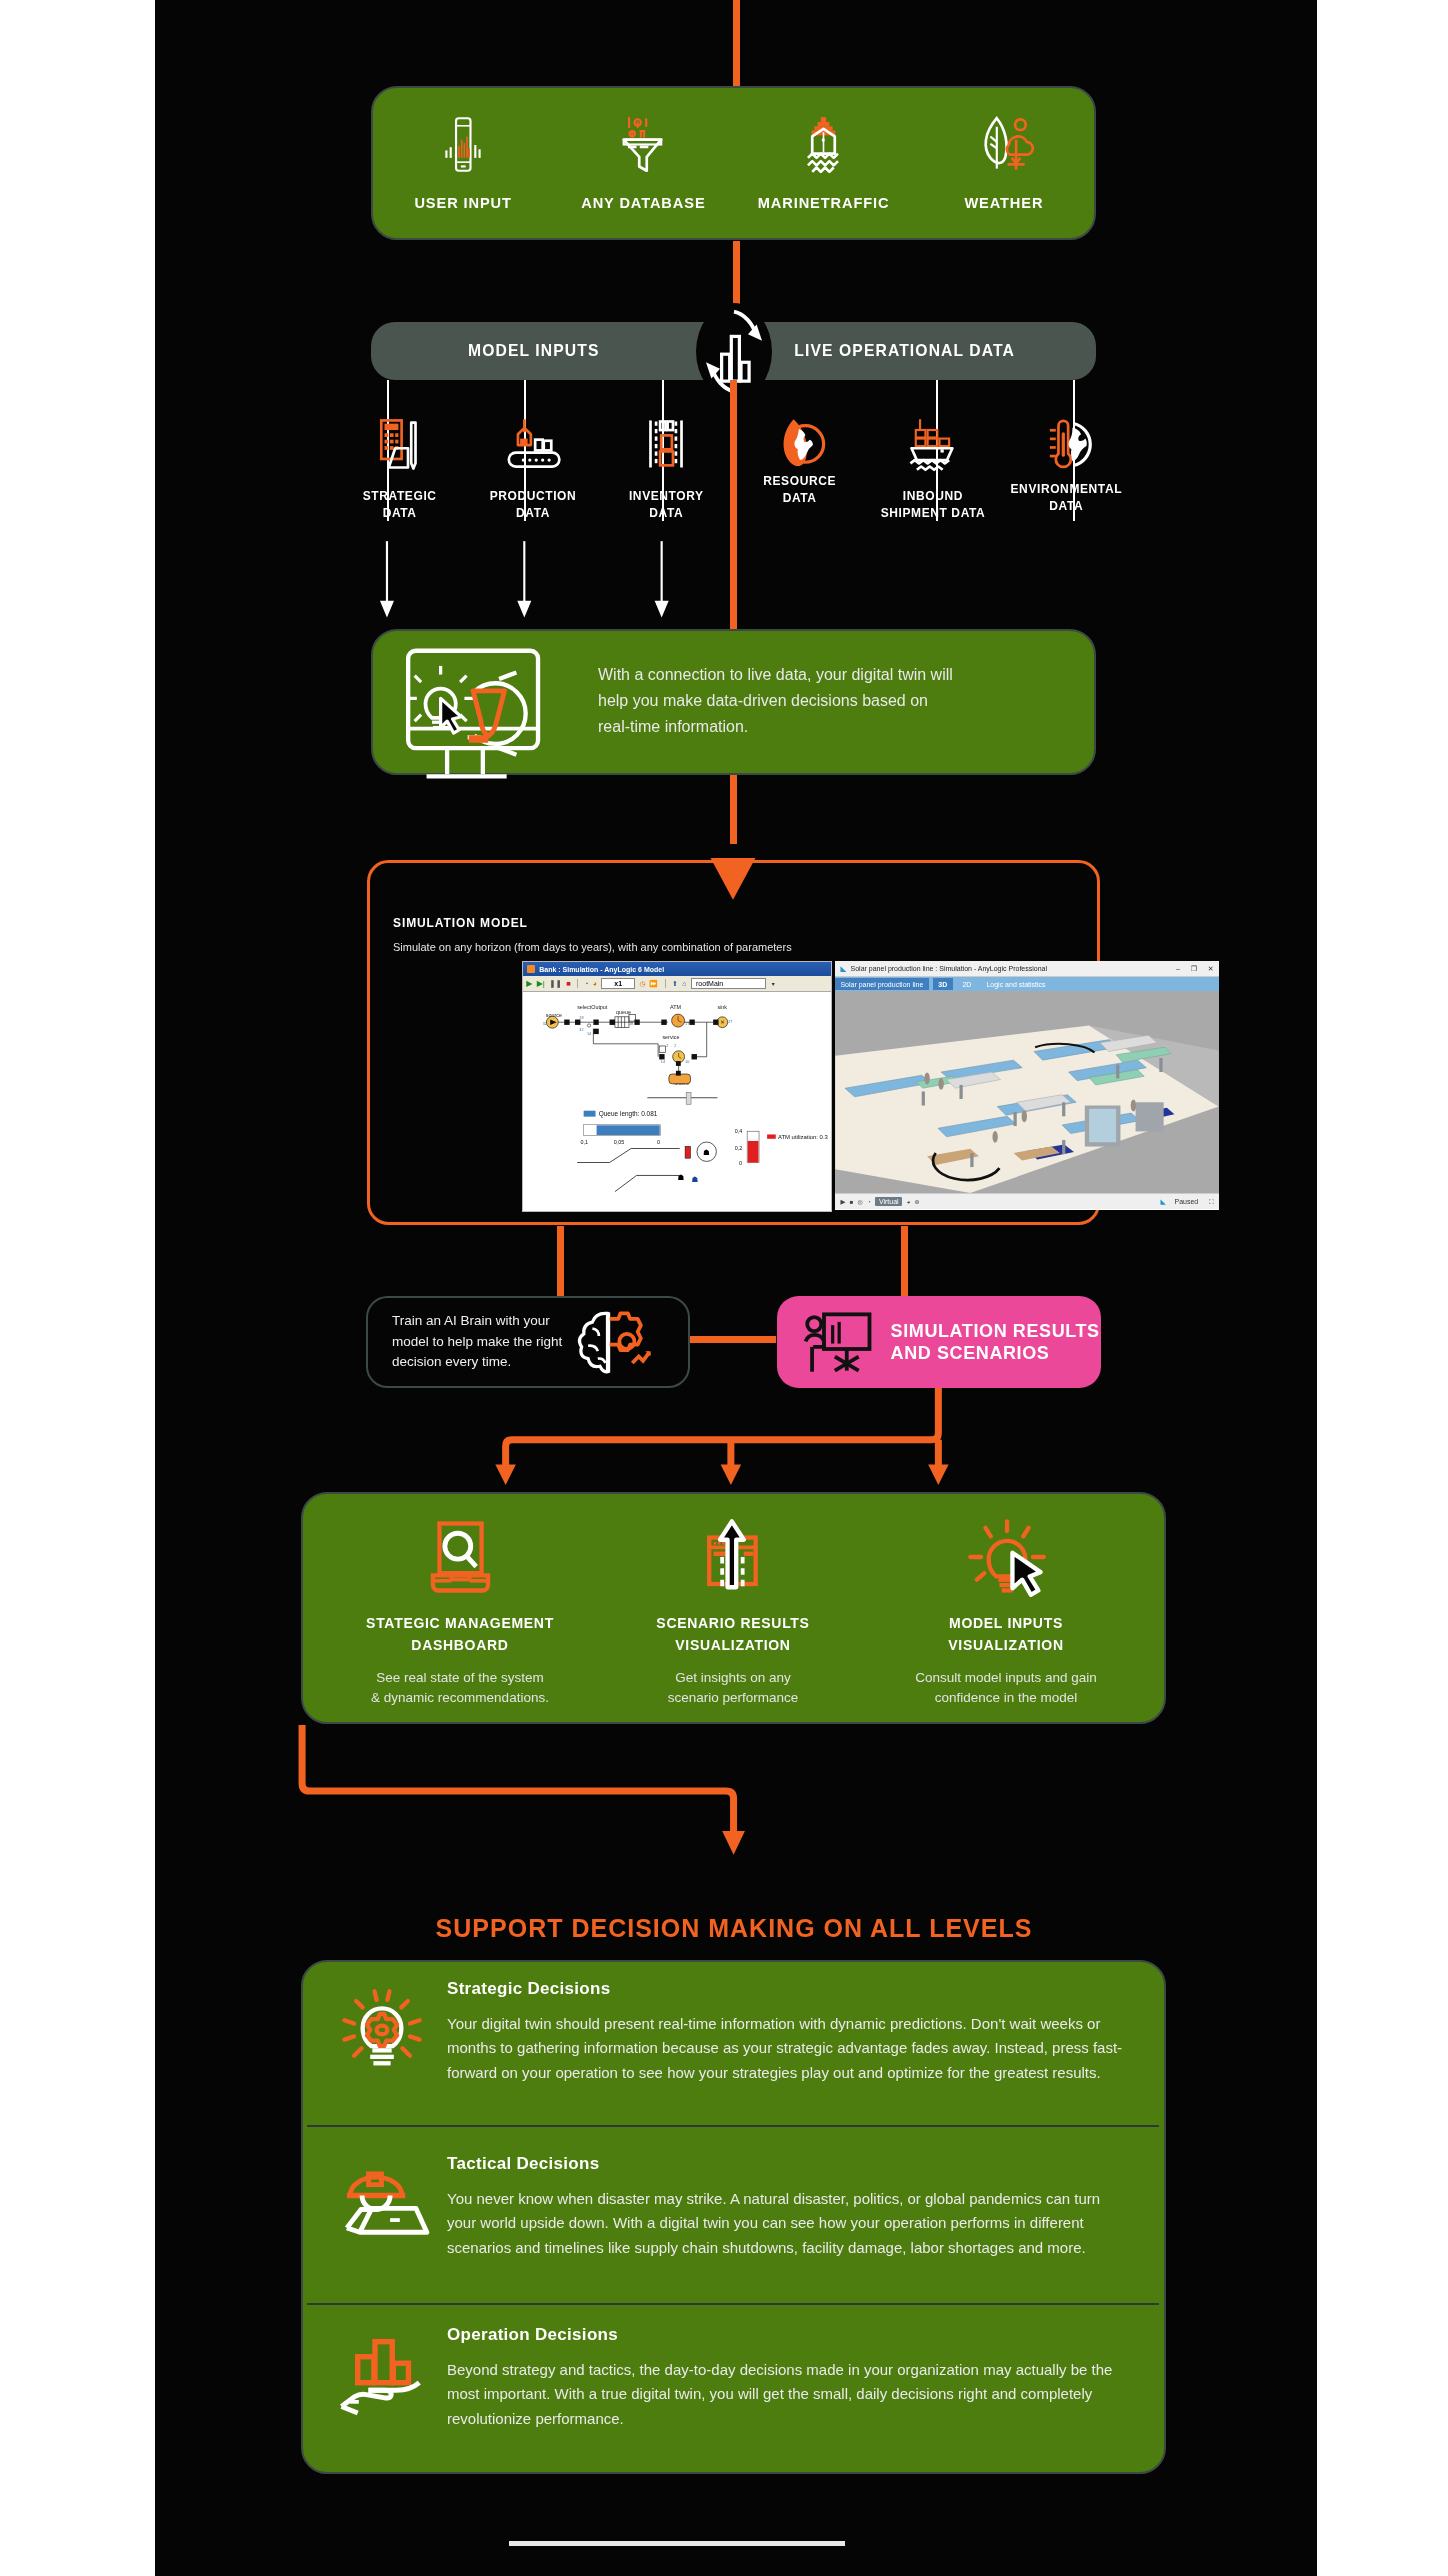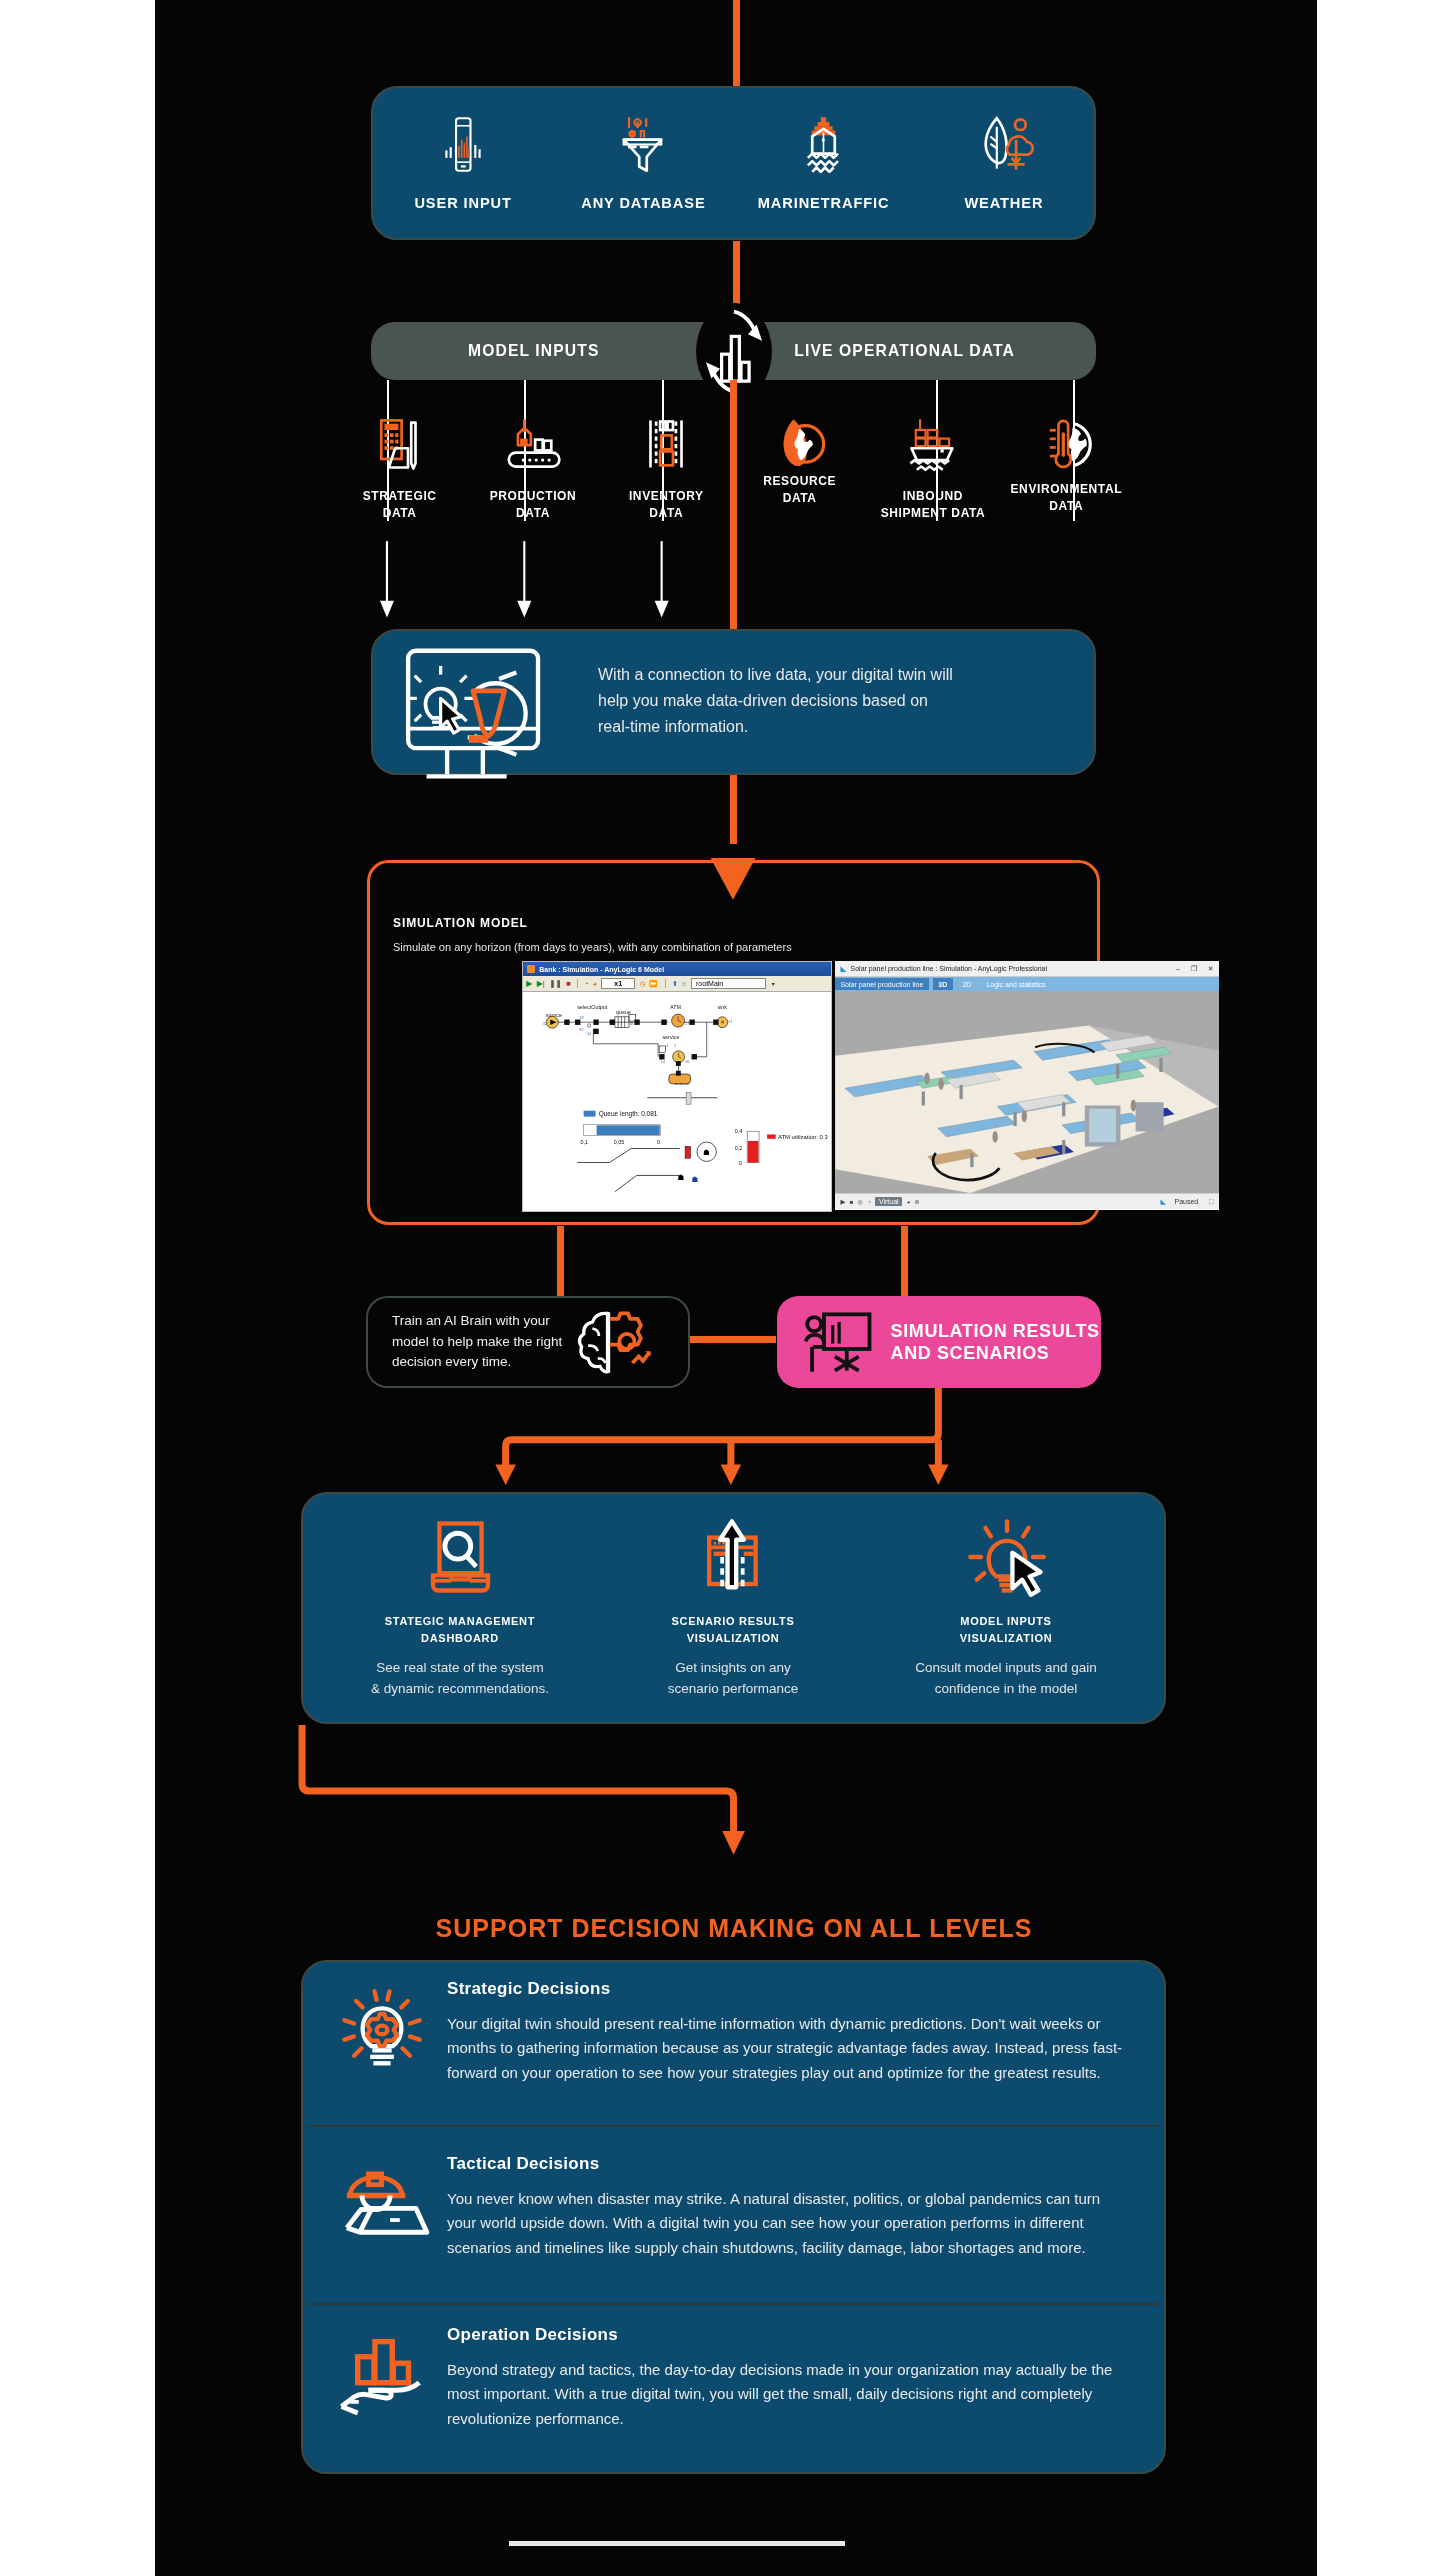--- a/index.html
+++ b/index.html
@@ -6,21 +6,21 @@
   body{font-family:"Liberation Sans",sans-serif;}
   #page{position:relative;width:1449px;height:2576px;background:#ffffff;overflow:hidden;}
   #canvas{position:absolute;left:155px;top:0;width:1162px;height:2576px;background:#050505;}
 
   .abs{position:absolute;}
   .ctr{display:flex;align-items:center;justify-content:center;}
   .col{display:flex;flex-direction:column;align-items:center;}
   .vline{position:absolute;width:6.5px;background:#f26322;}
   .wline{position:absolute;width:2.2px;background:#ffffff;}
 
-  .card{box-sizing:border-box;border:2.2px solid #3c4a46;border-radius:26px;background:#0c4a6e;}
+  .card{box-sizing:border-box;border:2.2px solid #3c4a46;border-radius:26px;background:#4d7c0f;}
 
   .lbl{color:#ffffff;font-weight:bold;letter-spacing:0.6px;text-align:center;
        font-family:"Liberation Sans",sans-serif;font-stretch:condensed;}
 
   .src-title{font-size:14.6px;letter-spacing:0.9px;}
   .cat-title{font-size:12px;line-height:1.45;letter-spacing:0.6px;}
 
   .bar{position:absolute;background:#4b5550;border-radius:24px;}
   .bar .t{position:absolute;top:50%;transform:translateY(-50%);color:#fff;
           font-size:15.7px;font-weight:bold;letter-spacing:1.1px;}
@@ -35,21 +35,21 @@
   .win-tb{width:100%;box-sizing:border-box;display:flex;align-items:center;gap:4.3px;}
   .tiny{font-size:7px;font-family:"Liberation Sans",sans-serif;white-space:nowrap;}
 
   .aibox{position:absolute;box-sizing:border-box;border:2.2px solid #3c4a46;border-radius:21.6px;background:#050505;
          display:flex;align-items:center;}
   .aitext{color:#f0f0f0;font-size:13.5px;line-height:1.55;font-weight:300;}
 
   .resbox{position:absolute;background:#ec4899;border-radius:21.6px;display:flex;align-items:center;}
   .restext{color:#ffffff;font-size:18px;font-weight:bold;line-height:1.25;letter-spacing:0.6px;}
 
-  .viz-title{color:#fff;font-size:11px;font-weight:bold;line-height:1.55;letter-spacing:0.7px;text-align:center;}
+  .viz-title{color:#fff;font-size:14px;font-weight:bold;line-height:1.55;letter-spacing:0.7px;text-align:center;}
   .viz-sub{color:#e4e4e4;font-size:13.5px;line-height:1.5;text-align:center;font-weight:300;}
 
   .support-h{color:#f26322;font-size:25px;font-weight:bold;letter-spacing:1px;text-align:center;}
 
   .dec-h{color:#ffffff;font-size:17px;font-weight:bold;letter-spacing:0.3px;}
   .dec-b{color:#eaeaea;font-size:15px;line-height:1.62;font-weight:300;}
   .dsep{position:absolute;height:1.6px;background:#2d3936;}
 
   .botrule{position:absolute;height:4.9px;background:#e8e8e8;}
   svg{display:block;overflow:visible;}

